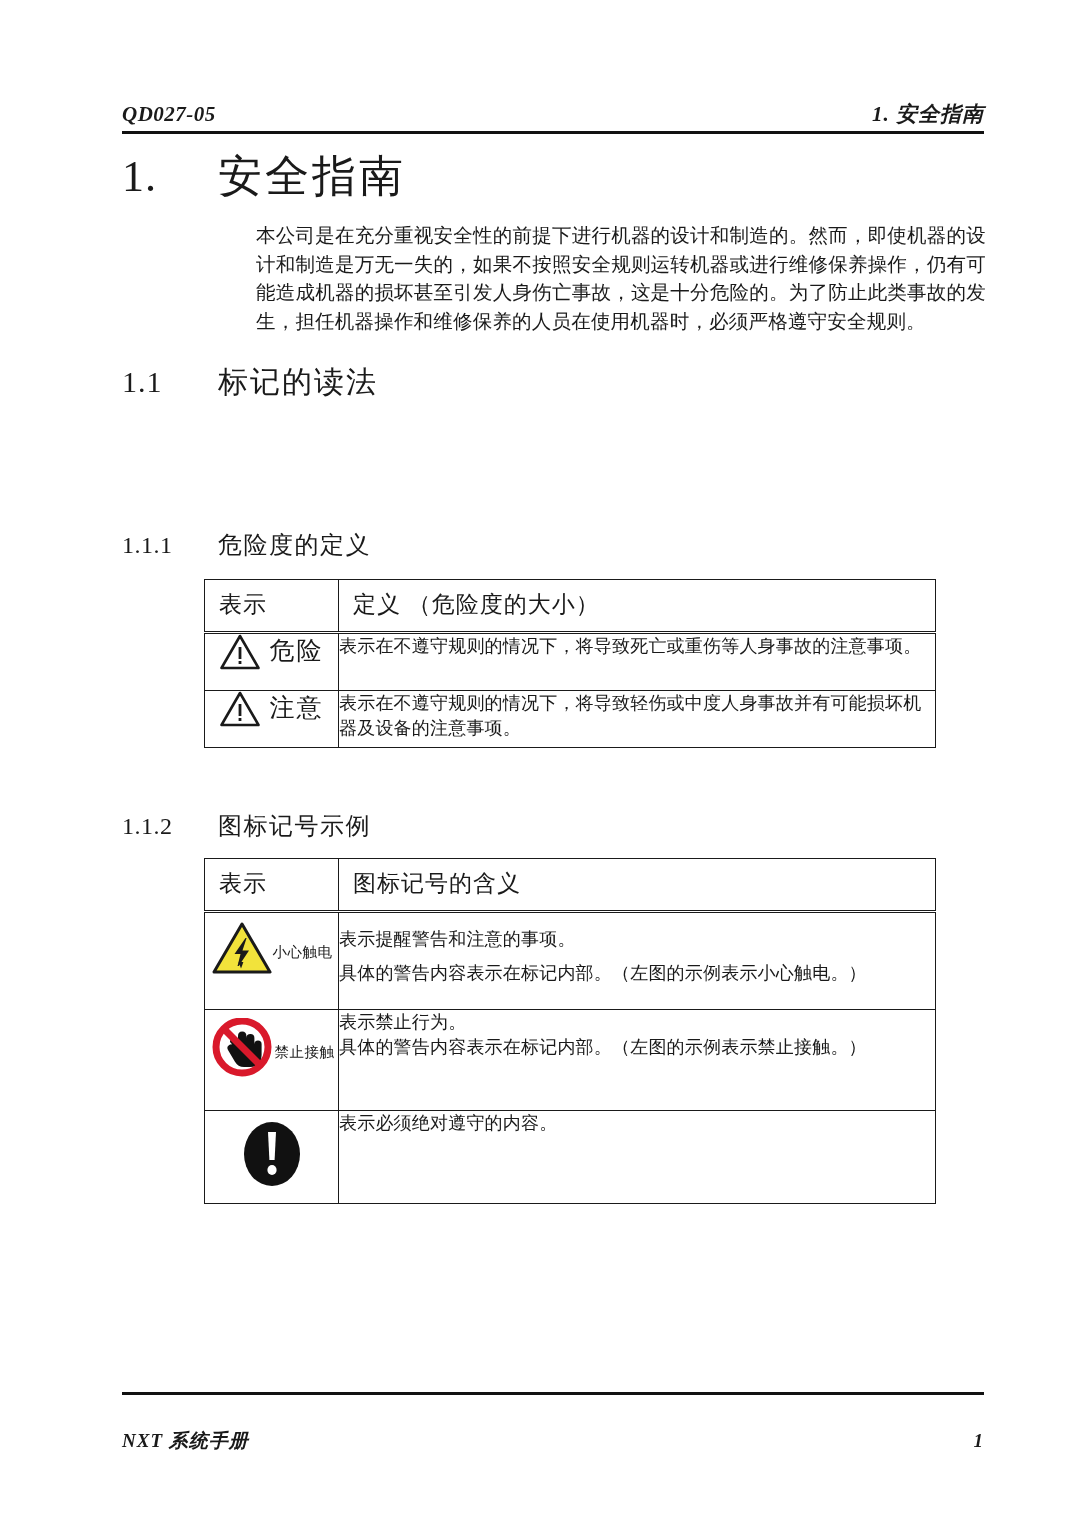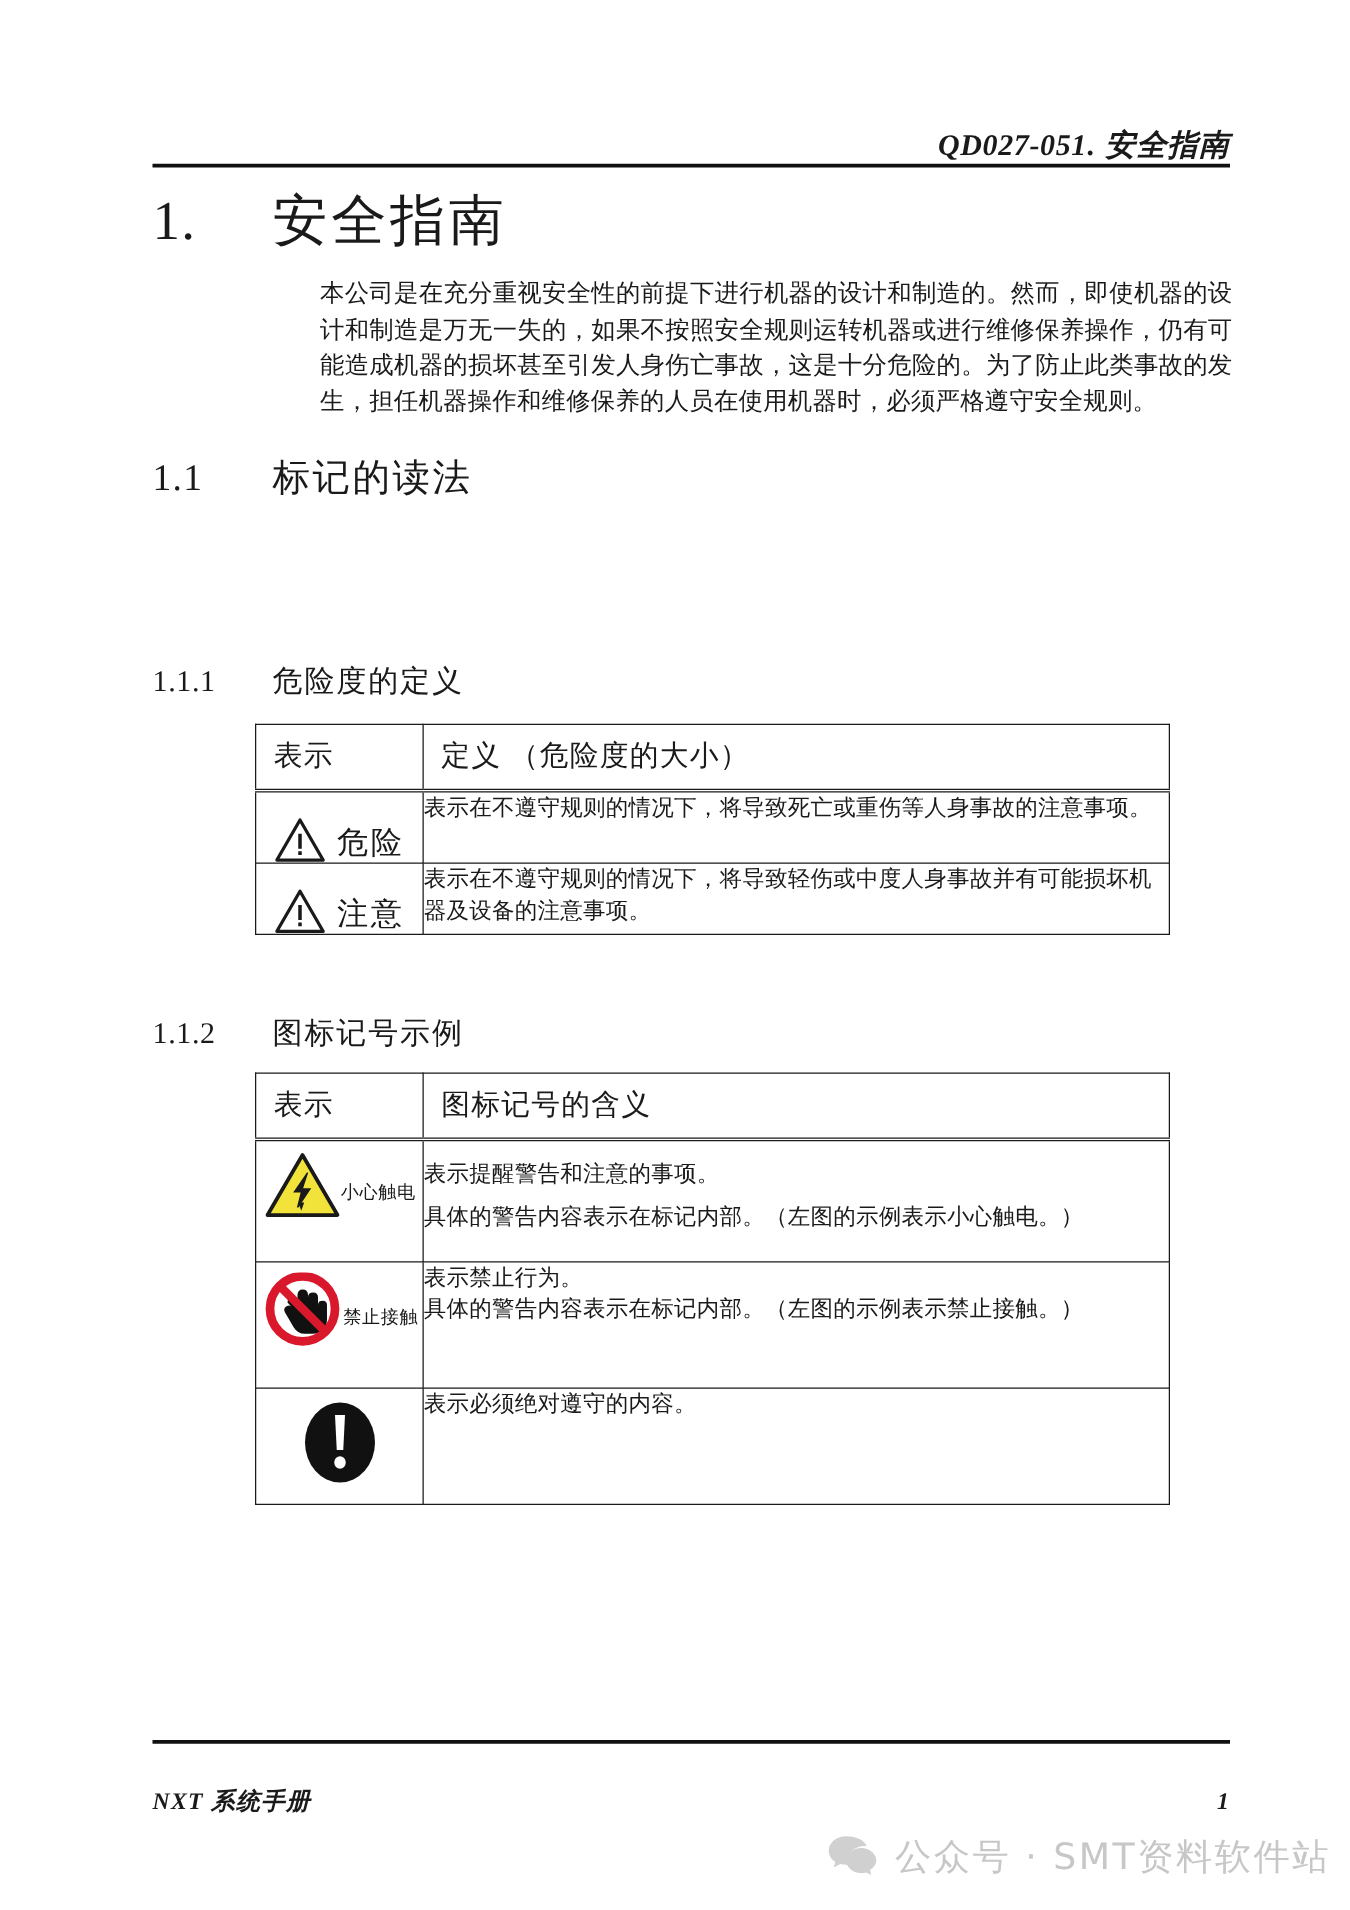--- a/index.html
+++ b/index.html
@@ -23,25 +23,25 @@
     height: 1528px;
   }
 
   
   .run-head {
     position: absolute;
     left: 122px;
     top: 100px;
     width: 862px;
     display: flex;
-    justify-content: flex-end;
+    justify-content: space-between;
     align-items: baseline;
     font-style: italic;
     font-weight: bold;
-    font-size: 24px;
+    font-size: 21px;
     letter-spacing: 0.5px;
   }
   .run-head .right { letter-spacing: 1px; }
   .head-rule {
     position: absolute;
     left: 122px;
     top: 131px;
     width: 862px;
     height: 0;
     border-top: 3px solid #111;
@@ -133,21 +133,21 @@
     font-size: 18px;
     line-height: 25px;
     padding: 10px 14px 12px 14px;
     letter-spacing: 0.2px;
   }
   .cell-txt.loose { line-height: 34px; padding-top: 9px; }
 
   
   .sym-row {
     display: flex;
-    align-items: flex-end;
+    align-items: flex-start;
     justify-content: center;
     gap: 10px;
     height: 56px;
   }
   .tri {
     width: 40px;
     height: 36px;
     position: relative;
     flex: 0 0 40px;
   }
@@ -364,23 +364,14 @@
       </tr>
     </tbody>
   </table>
 
   <div class="foot-rule"></div>
   <div class="run-foot">
     <span>NXT 系统手册</span>
     <span>1</span>
   </div>
 
-  <div class="watermark">
-    <span>
-      <svg width="40" height="34" viewBox="0 0 40 34">
-        <path d="M15 2 C7 2 1 7.2 1 13.6 c0 3.6 2 6.8 5.2 8.9 L5 27 l5.2 -2.8 c1.5 .4 3.1 .6 4.8 .6 .5 0 1 0 1.5 -.1 -.4 -1.1 -.6 -2.2 -.6 -3.4 0 -6.4 6.2 -11.6 13.9 -11.6 .5 0 1 0 1.5 .1 C29.8 5.4 23.2 2 15 2 Z" fill="#d0d0d0"></path>
-        <path d="M39 21.4 C39 15.8 33.6 11.3 27 11.3 S15 15.8 15 21.4 c0 5.6 5.4 10.1 12 10.1 1.4 0 2.7 -.2 3.9 -.6 L35 33 l-1 -4 c3 -1.8 5 -4.6 5 -7.6 Z" fill="#d0d0d0"></path>
-      </svg>
-    </span>
-    <span class="wm-text">公众号 · SMT资料软件站</span>
-  </div>
 
 </div>
 
 </body></html>

